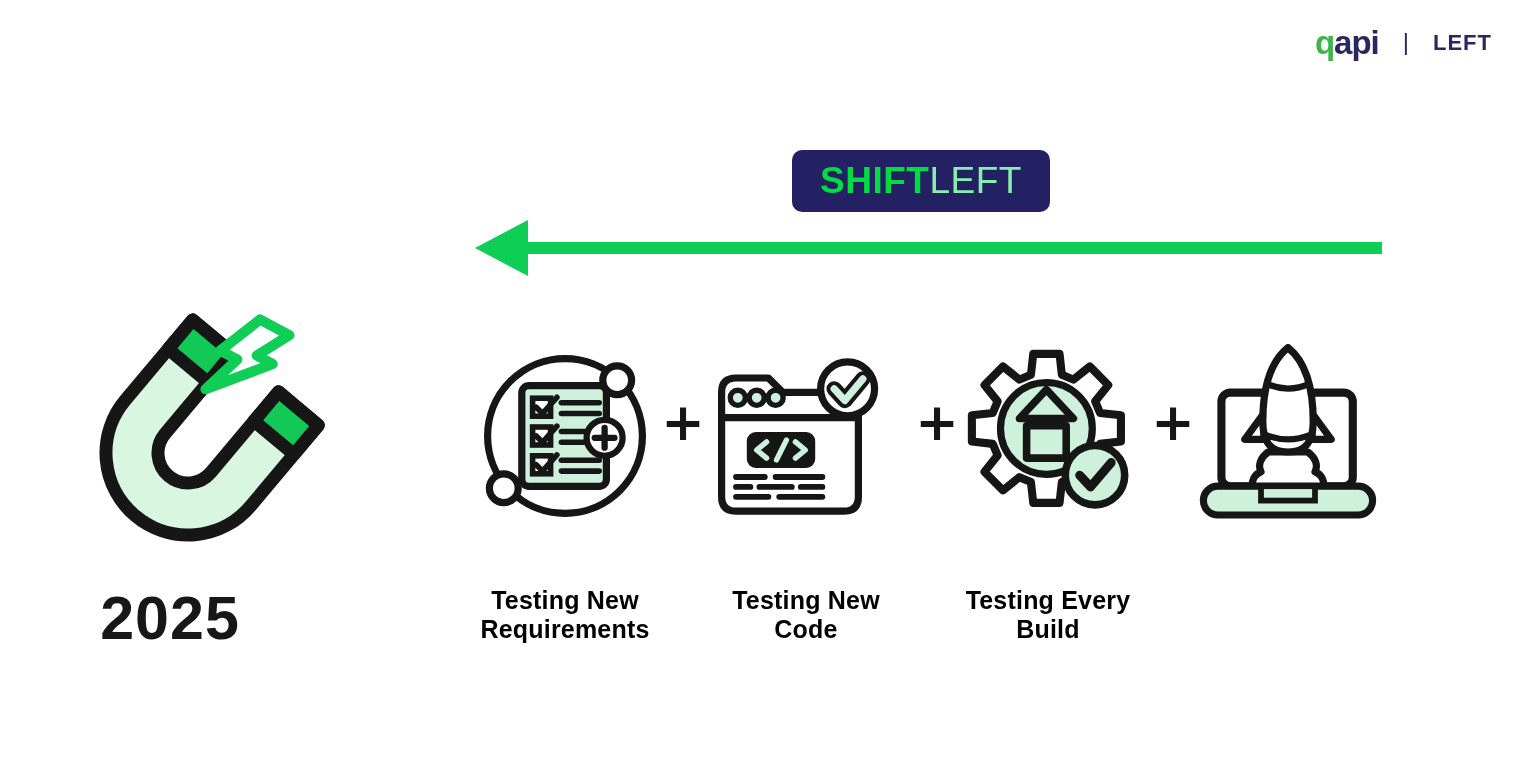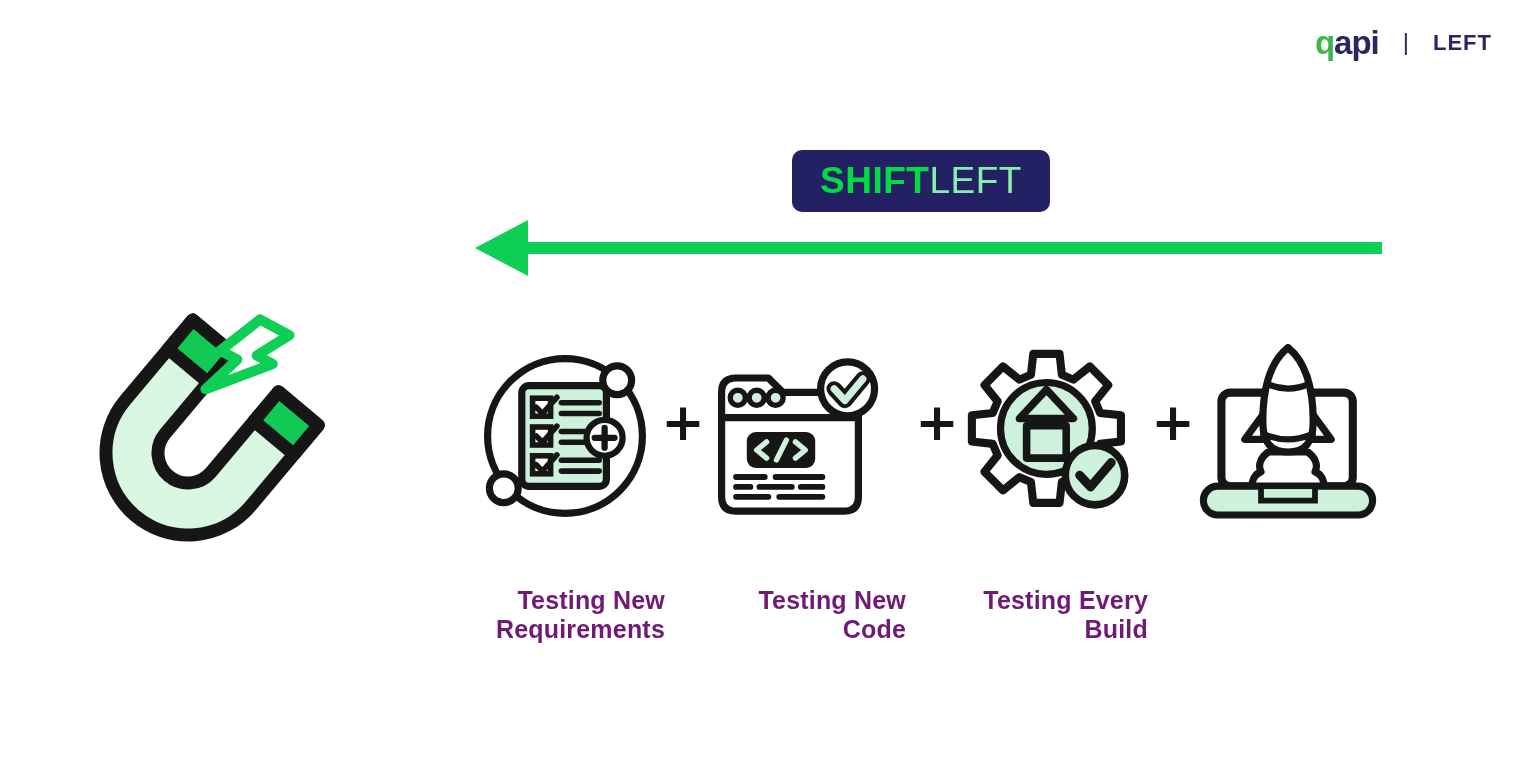--- a/index.html
+++ b/index.html
@@ -35,22 +35,22 @@
   .i2{left:700px;top:342px;}
   .i3{left:960px;top:342px;}
   .i4{left:1198px;top:344px;}
   .plus{
     position:absolute;top:394px;width:56px;text-align:center;
     font-size:52px;font-weight:900;color:#161616;line-height:1.1;
     font-family:"DejaVu Sans", sans-serif;
   }
   .p1{left:655px;} .p2{left:909px;} .p3{left:1145px;}
   .lbl{
-    position:absolute;top:586px;width:200px;text-align:right;
-    font-size:25px;font-weight:700;color:#701a75;line-height:1.16;letter-spacing:0.2px;
+    position:absolute;top:586px;width:200px;text-align:center;
+    font-size:25px;font-weight:700;color:#000000;line-height:1.16;letter-spacing:0.2px;
   }
   .l1{left:465px;} .l2{left:706px;} .l3{left:948px;} .l4{left:1189px;}
 </style>
 </head>
 <body>
 
 <div id="canvas">
 
   <div class="logo">
     <span class="brand"><span class="g">q</span><span class="n">api</span></span>
@@ -69,20 +69,21 @@
 
   <svg class="magnet" width="272" height="272" viewBox="0 0 272 272">
     <g transform="rotate(40 130 160)">
       <path d="M48,55 L48,160 A82,82 0 0 0 212,160 L212,55 L160,55 L160,160 A30,30 0 0 1 100,160 L100,55 Z" fill="#d9f6e0" stroke="#161616" stroke-width="13" stroke-linejoin="round"></path>
       <rect x="48" y="55" width="52" height="38" fill="#12c956" stroke="#161616" stroke-width="13" stroke-linejoin="round"></rect>
       <rect x="160" y="55" width="52" height="38" fill="#12c956" stroke="#161616" stroke-width="13" stroke-linejoin="round"></rect>
     </g>
     <polygon points="22,0 48,0 33,26 47,26 10,68 21,36 6,36" transform="translate(158,22) rotate(28 27 34) scale(1.28)" fill="#ffffff" stroke="#0fce55" stroke-width="8" stroke-linejoin="round"></polygon>
   </svg>
 
+  <div class="year">2025</div>
 
   <svg class="icon i1" viewBox="0 0 100 100">
     <circle cx="50" cy="50" r="43" fill="none" stroke="#161616" stroke-width="4"></circle>
     <circle cx="79" cy="19" r="8" fill="#ffffff" stroke="#161616" stroke-width="4"></circle>
     <circle cx="16" cy="79" r="8" fill="#ffffff" stroke="#161616" stroke-width="4"></circle>
     <rect x="26" y="22" width="47" height="56" rx="4" fill="#cdf1da" stroke="#161616" stroke-width="4"></rect>
     <g stroke="#161616" stroke-width="3.1" fill="#ffffff">
       <rect x="32" y="29" width="10" height="10"></rect>
       <rect x="32" y="45" width="10" height="10"></rect>
       <rect x="32" y="61" width="10" height="10"></rect>

